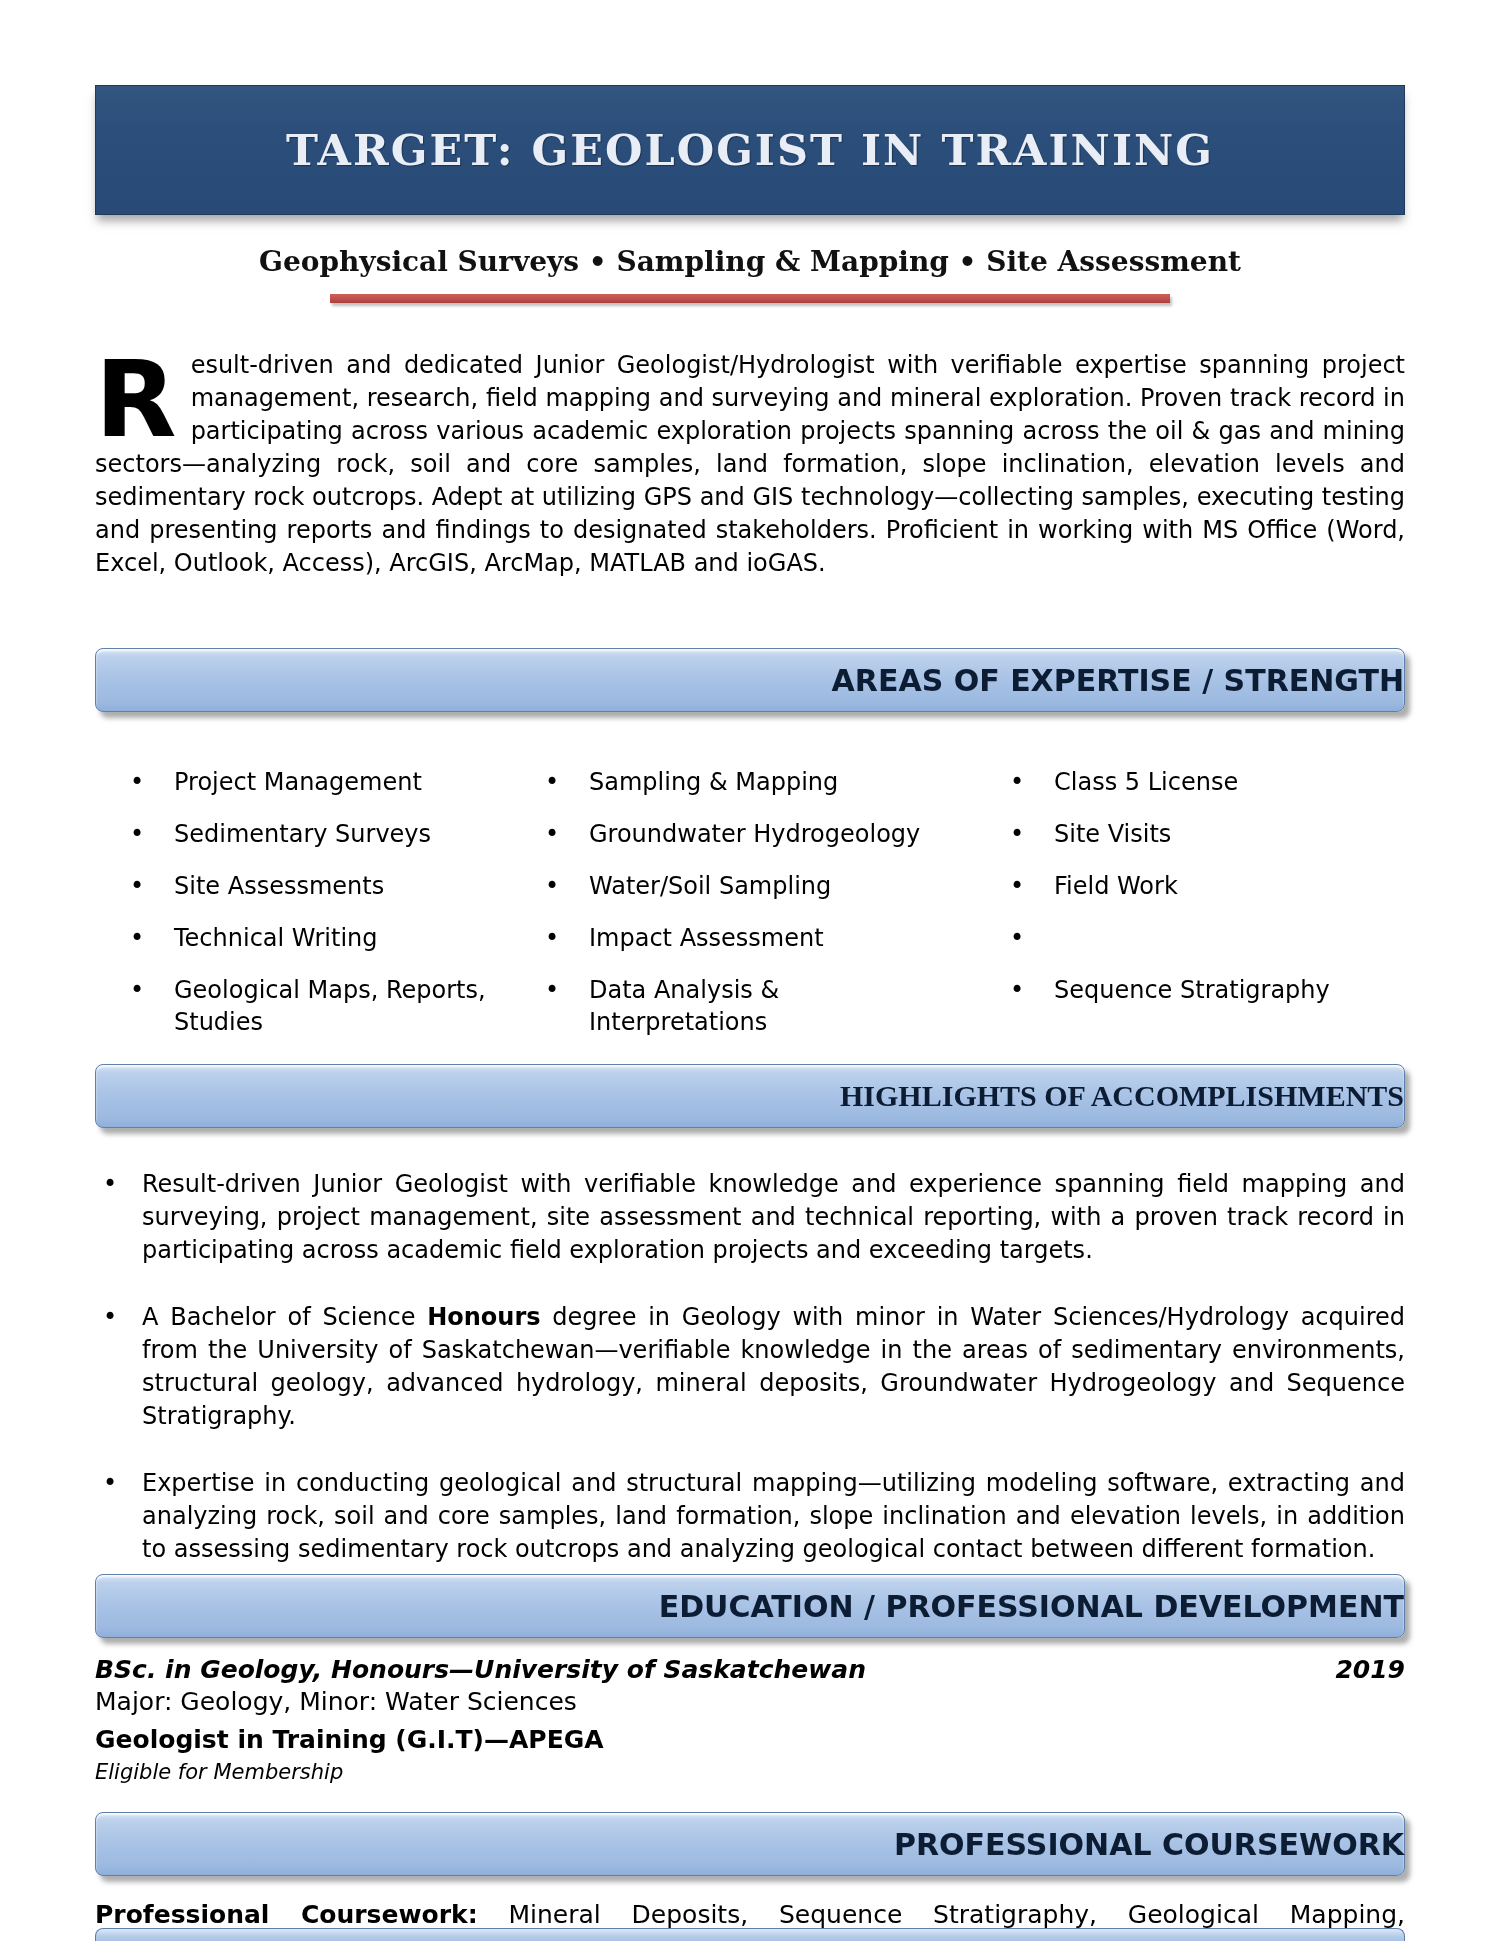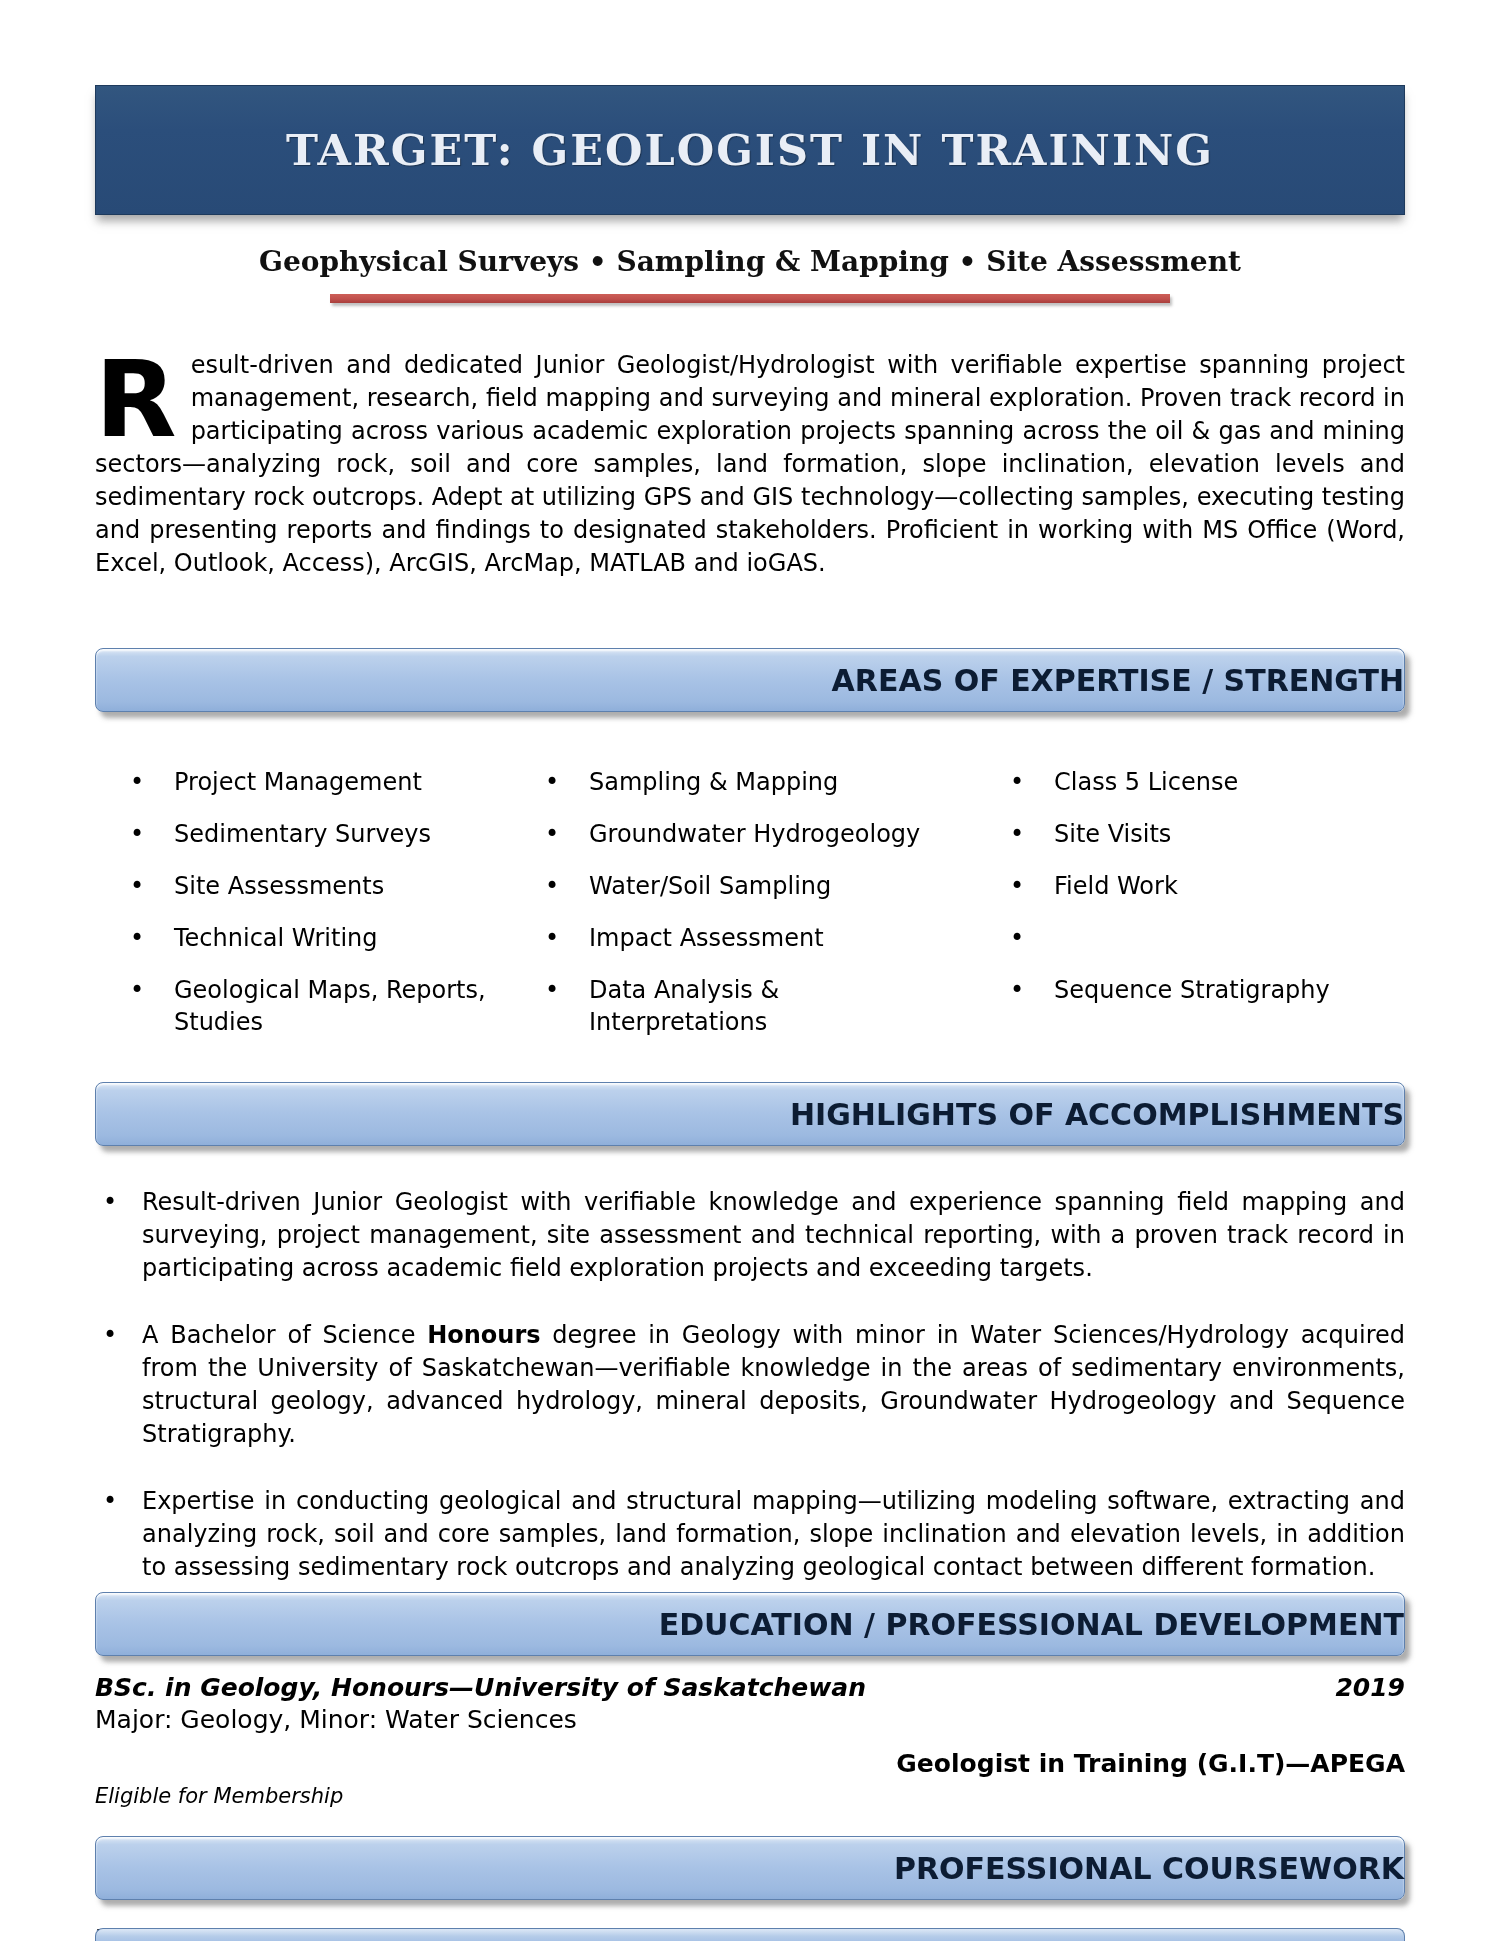--- a/index.html
+++ b/index.html
@@ -66,21 +66,21 @@
     background:linear-gradient(180deg,#dde8f6 0%, #bcd1ec 12%, #a9c3e6 48%, #9cb9e0 85%, #8fafda 100%);
     box-shadow:5px 6px 5px rgba(105,105,105,0.55), inset 0 2px 2px rgba(255,255,255,0.85);
     display:flex; align-items:center; justify-content:flex-end;
   }
   .section-banner .banner-label {
     font-weight:bold;
     font-size:30px;
     color:#0c1c33;
   }
   .banner-expertise   { margin-top:68px; }
-  .banner-highlights  { margin-top:24px; }
+  .banner-highlights  { margin-top:6px;font-family:Liberation Serif, serif; }
   .banner-education   { margin-top:8px; }
   .banner-coursework  { margin-top:24px; }
 
   
   .expertise {
     display:flex;
     margin-top:54px;
     padding-left:35px;
   }
   .exp-col { display:flex; flex-direction:column; }
@@ -108,21 +108,21 @@
   .hl-item .hl-text { flex:1; text-align:justify; }
   .hl-item:last-child { margin-bottom:0; }
 
   
   .education { margin-top:16px; }
   .edu-title-row {
     display:flex; justify-content:space-between; align-items:baseline;
     font-size:25px; font-weight:bold; line-height:32px;font-style:italic;
   }
   .edu-details { font-size:25px; line-height:32px; }
-  .cert-title { margin-top:12px; font-size:25px; font-weight:bold; line-height:32px;text-align:right; }
+  .cert-title { margin-top:6px; font-size:25px; font-weight:bold; line-height:32px; }
   .cert-note { font-size:21px; font-style:italic; line-height:32px; }
 
   
   .coursework {
     margin-top:22px;
     font-size:25px; line-height:34px;
     text-align:justify;
   }
   .coursework .cw-label { font-weight:bold; }
 

